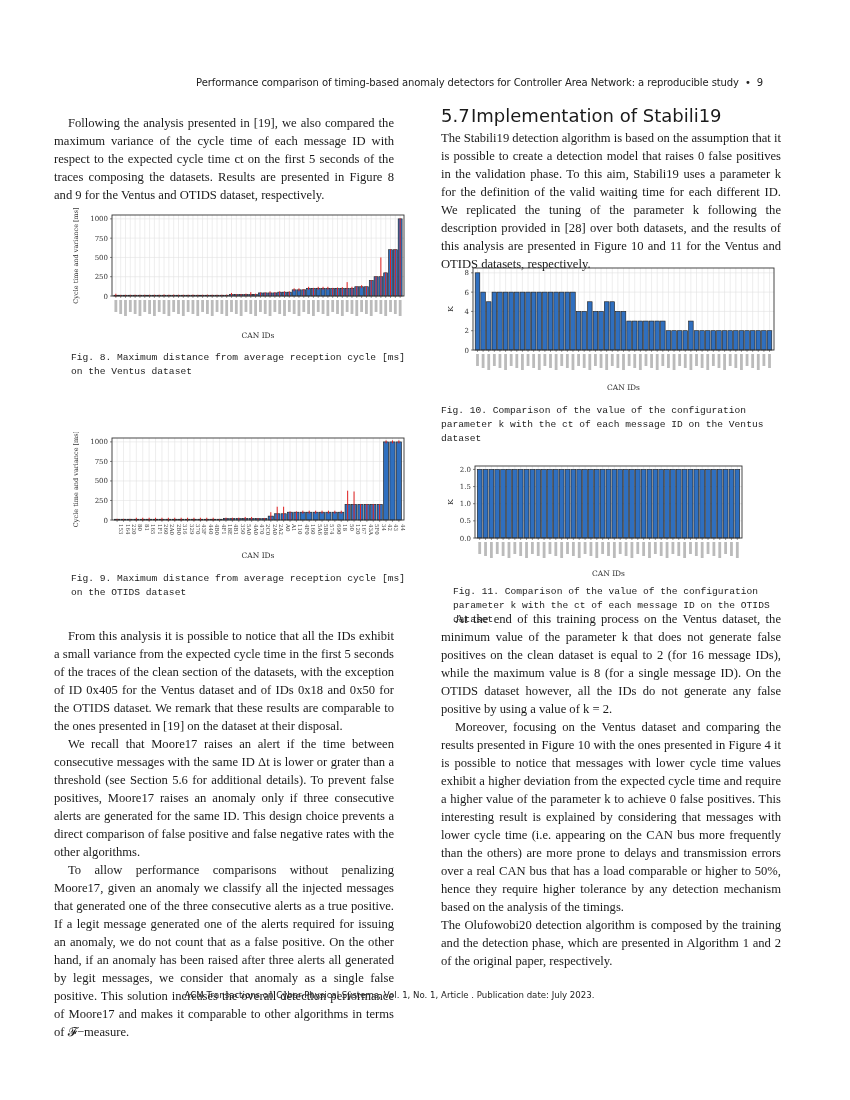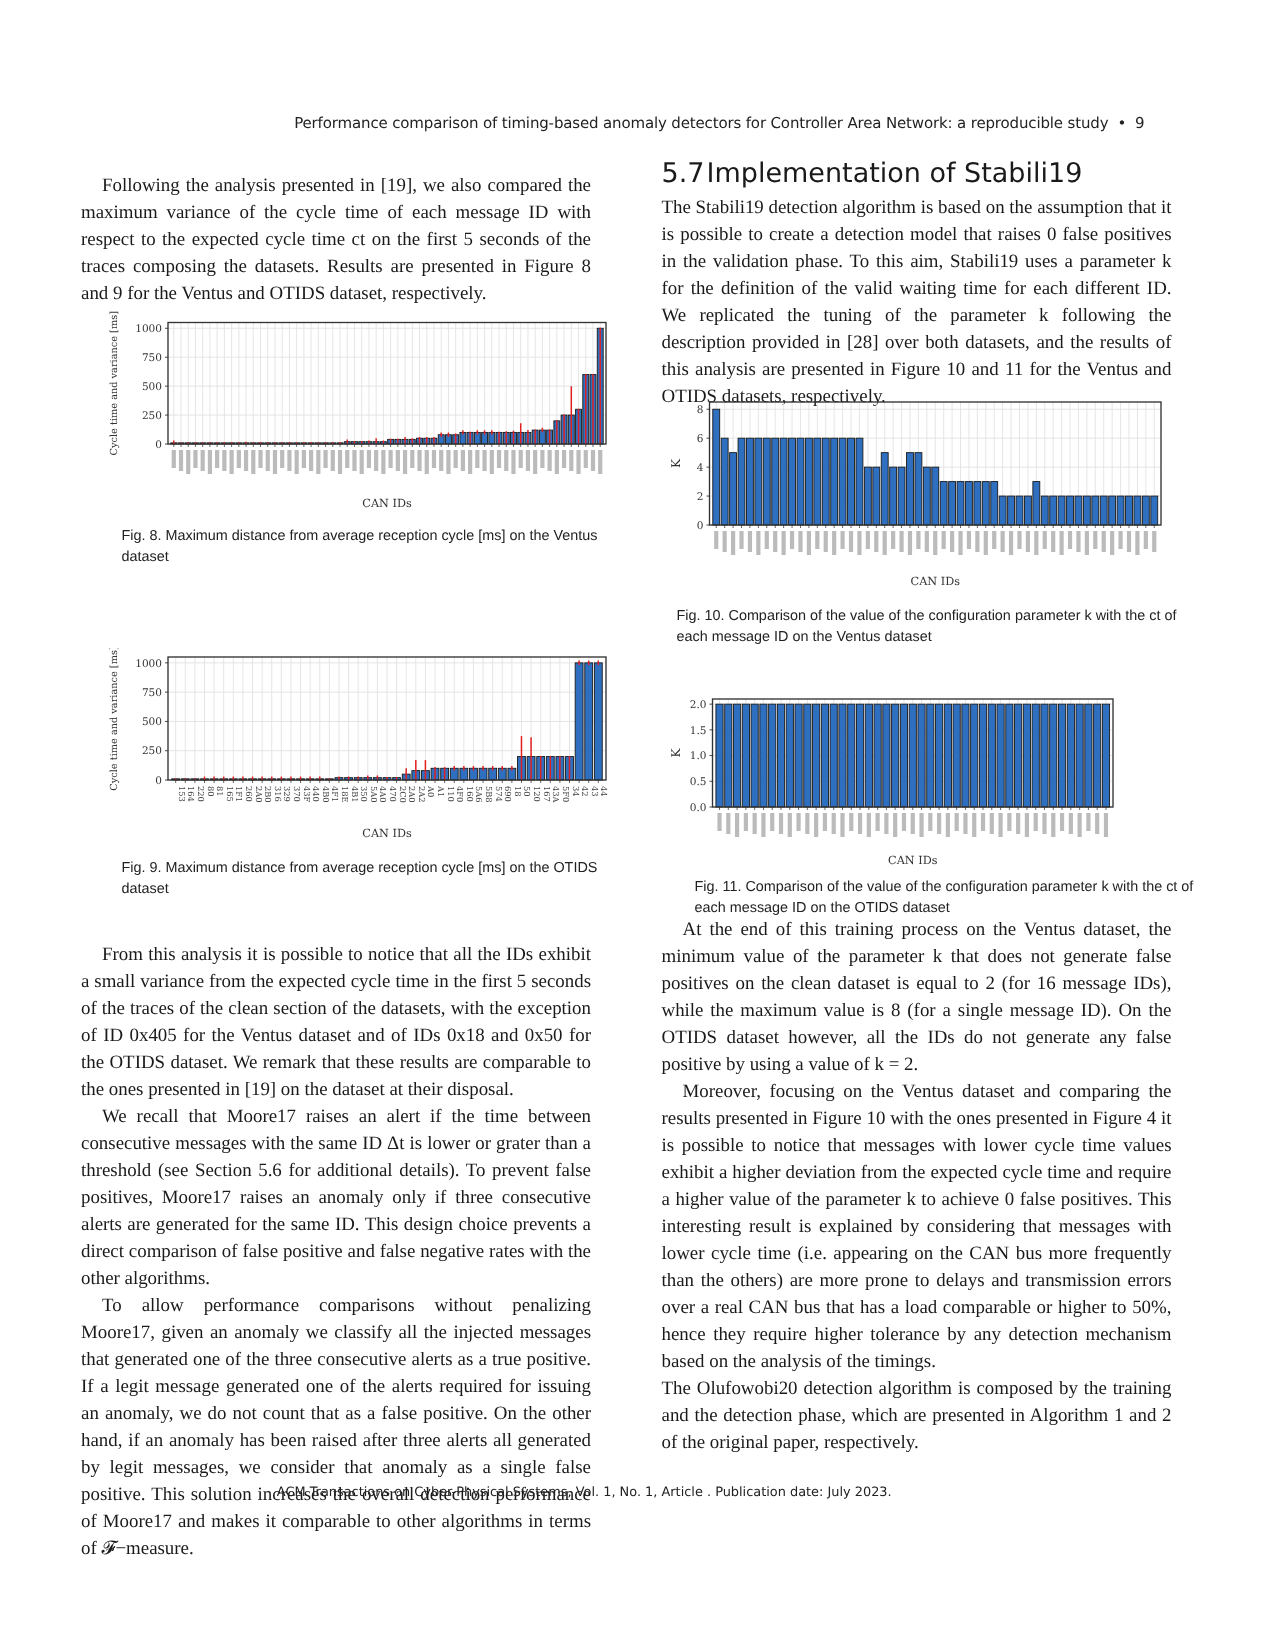--- a/index.html
+++ b/index.html
@@ -7,21 +7,21 @@
   .header { position:absolute; top:77px; left:0; width:763px; text-align:right; font-family:"DejaVu Sans","Liberation Sans",sans-serif; font-size:10px; color:#222; letter-spacing:-0.1px; }
   .header .dot { margin:0 6px; }
   .footer { position:absolute; top:990px; left:0; width:779px; text-align:center; font-family:"DejaVu Sans","Liberation Sans",sans-serif; font-size:8.6px; color:#222; }
   .col { position:absolute; width:340px; font-size:12.6px; line-height:18px; text-align:justify; }
   .col p { margin:0; text-indent:14px; hyphens:auto; }
   .col p.noindent { text-indent:0; }
   .left { left:54px; }
   .right { left:441px; }
   .sec { font-family:"DejaVu Sans","Liberation Sans",sans-serif; font-size:18px; margin:0 0 4px 0; font-weight:normal; }
   .sec .num { display:inline-block; width:30px; }
-  .caption { position:absolute; font-family:Liberation Sans, sans-serif; font-size:9.6px; line-height:14px; width:340px; color:#222;margin-left:10px; }
+  .caption { position:absolute; font-family:Liberation Mono, monospace; font-size:9.6px; line-height:14px; width:340px; color:#222; }
   .chart { position:absolute; }
   .chart svg { display:block; }
 </style>
 </head>
 <body>
 
 <div class="header">
   <span>Performance comparison of timing-based anomaly detectors for Controller Area Network: a reproducible study</span><span class="dot">•</span><span>9</span>
 </div>
 

